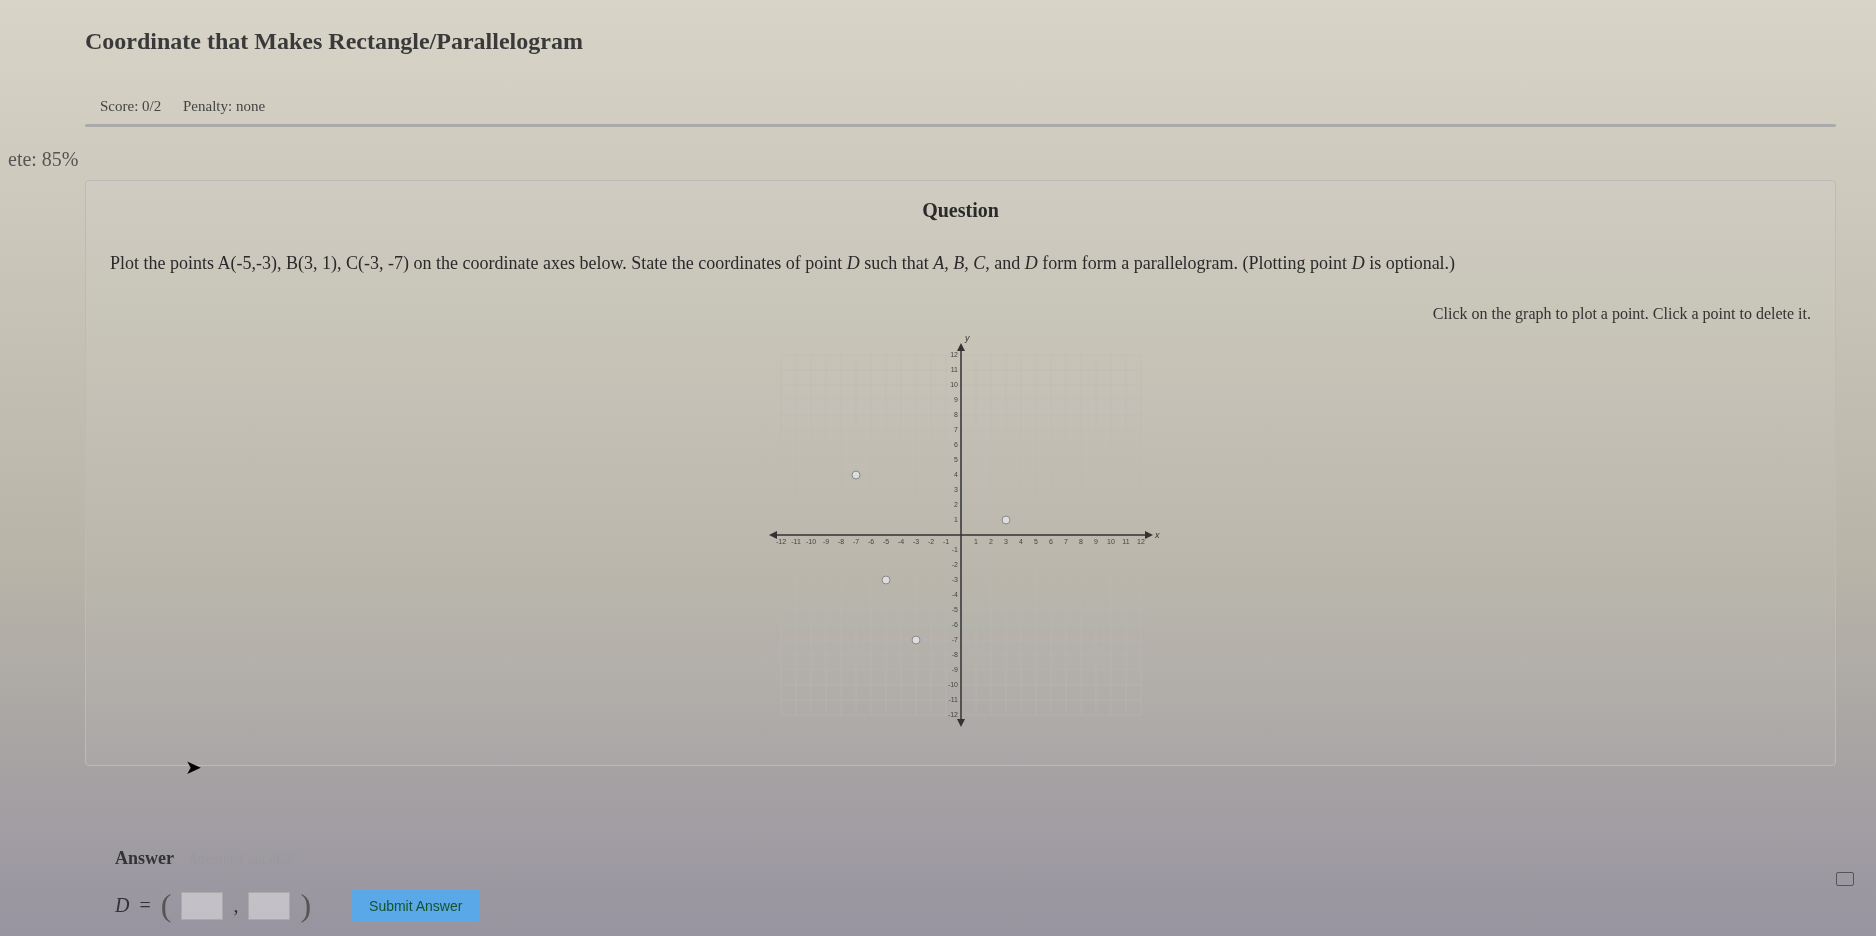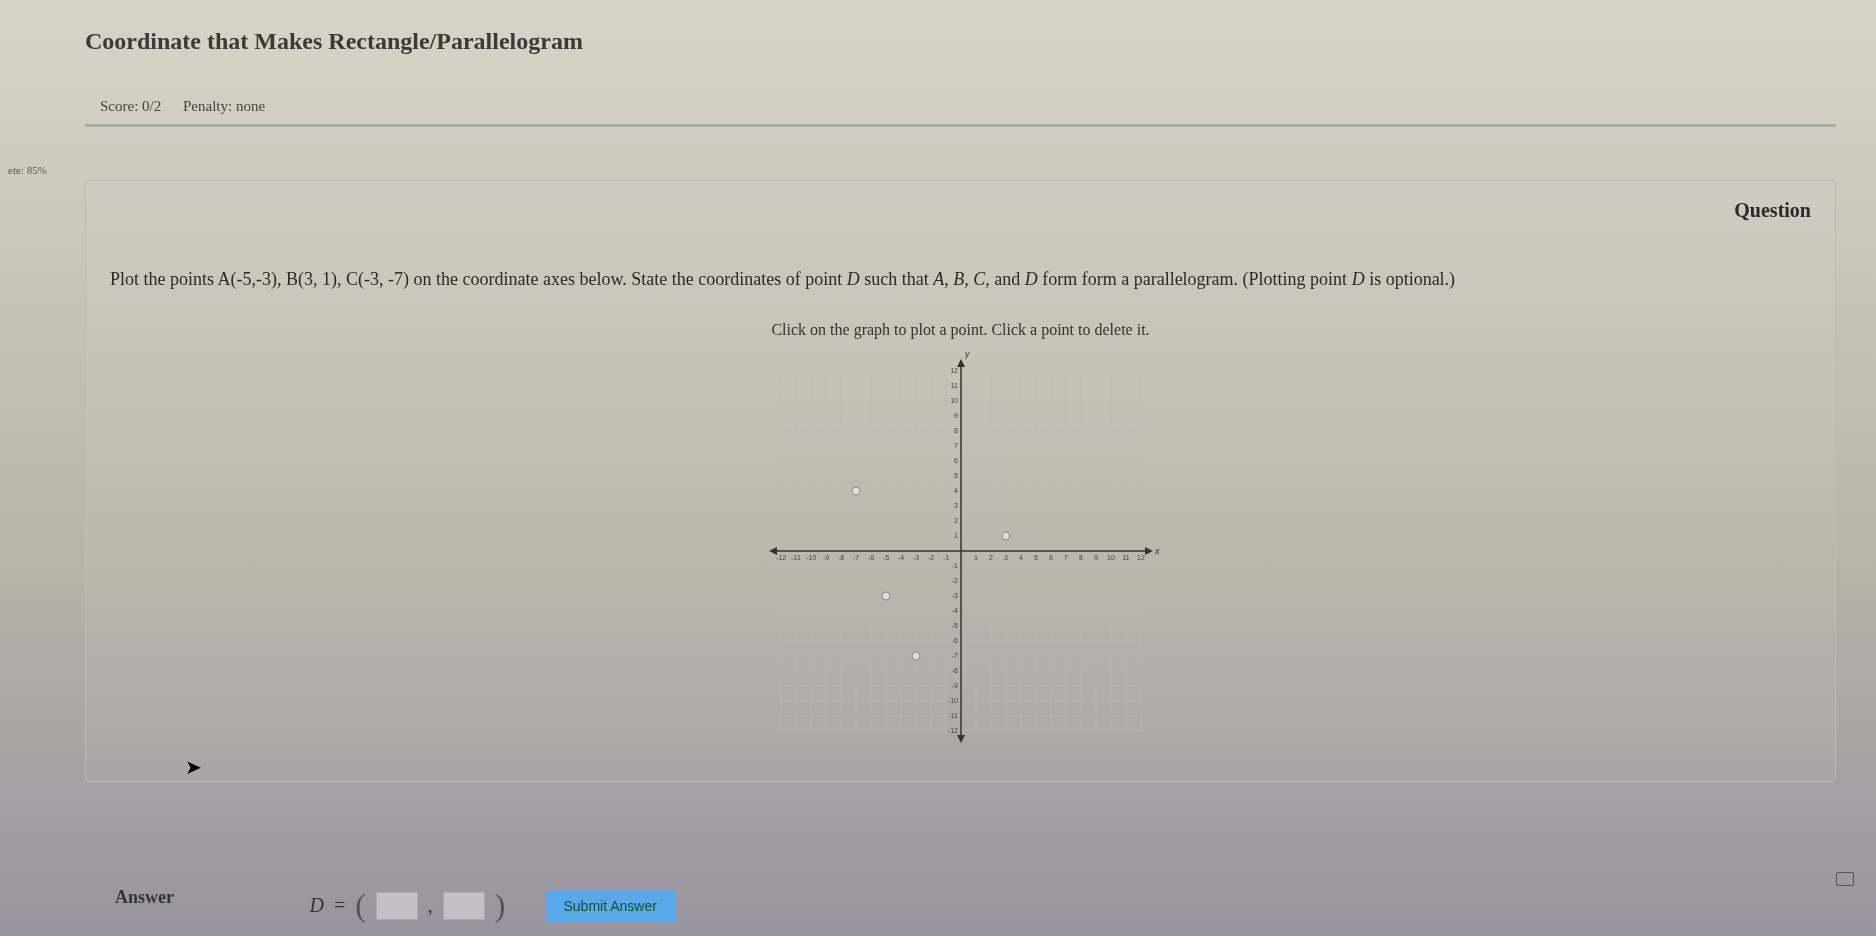--- a/index.html
+++ b/index.html
@@ -8,22 +8,22 @@
     background: linear-gradient(to bottom, #d8d4c8 0%, #c8c4b8 30%, #b8b4a8 60%, #9894a0 100%);
     width: 1876px;
     height: 936px;
     overflow: hidden;
     position: relative;
     color: #333;
   }
   .sidebar-label {
     position: absolute;
     left: 0;
-    top: 162px;
-    font-size: 11px;
+    top: 146px;
+    font-size: 20px;
     color: #555;
     padding: 2px 8px;
   }
   .page-title {
     position: absolute;
     left: 85px;
     top: 28px;
     font-size: 24px;
     font-weight: bold;
     color: #3a3a3a;
@@ -51,23 +51,23 @@
     left: 85px;
     right: 40px;
     top: 180px;
     border: 1px solid #bbb;
     border-radius: 4px;
     padding: 18px 24px 30px 24px;
     background: rgba(255,255,255,0.05);
   }
   .question-header {
     display: flex;
-    justify-content: flex-end;
+    justify-content: center;
     align-items: center;
-    margin-bottom: 44px;
+    margin-bottom: 28px;
   }
   .question-label {
     font-size: 20px;
     font-weight: bold;
     color: #2a2a2a;
   }
   .btn-group { display: flex; gap: 12px; }
   .btn {
     border: 1px solid #888;
     border-radius: 4px;
@@ -96,42 +96,42 @@
     border-bottom: 3px solid transparent;
     margin-left: 1px;
   }
   .question-text {
     font-size: 18px;
     color: #2a2a2a;
     line-height: 1.5;
   }
   .italic { font-style: italic; font-family: 'Times New Roman', serif; }
   .graph-instruction {
-    text-align: center;
+    text-align: right;
     font-size: 16px;
     color: #333;
     margin-top: 28px;
   }
   .graph-wrap {
     display: flex;
     justify-content: center;
     margin-top: 12px;
   }
   svg.graph { width: 400px; height: 400px; }
   .grid-line { stroke: #bbb; stroke-width: 0.5; }
   .axis-line { stroke: #333; stroke-width: 1.5; }
   .tick-label { font-size: 7px; fill: #444; font-family: Arial; }
   .axis-label { font-size: 9px; fill: #333; font-family: Arial; font-style: italic; }
   .plot-point { fill: #ddd; stroke: #888; stroke-width: 1; }
   .answer-section {
     position: absolute;
     left: 115px;
     bottom: 12px;
     display: flex;
-    flex-direction: row;
+    flex-direction: column;
     gap: 18px;
   }
   .answer-label-row {
     display: flex;
     align-items: baseline;
     gap: 14px;
   }
   .answer-label { font-size: 18px; font-weight: bold; color: #333; }
   .attempt-label { font-size: 14px; color: #999; }
   .answer-input-row {

